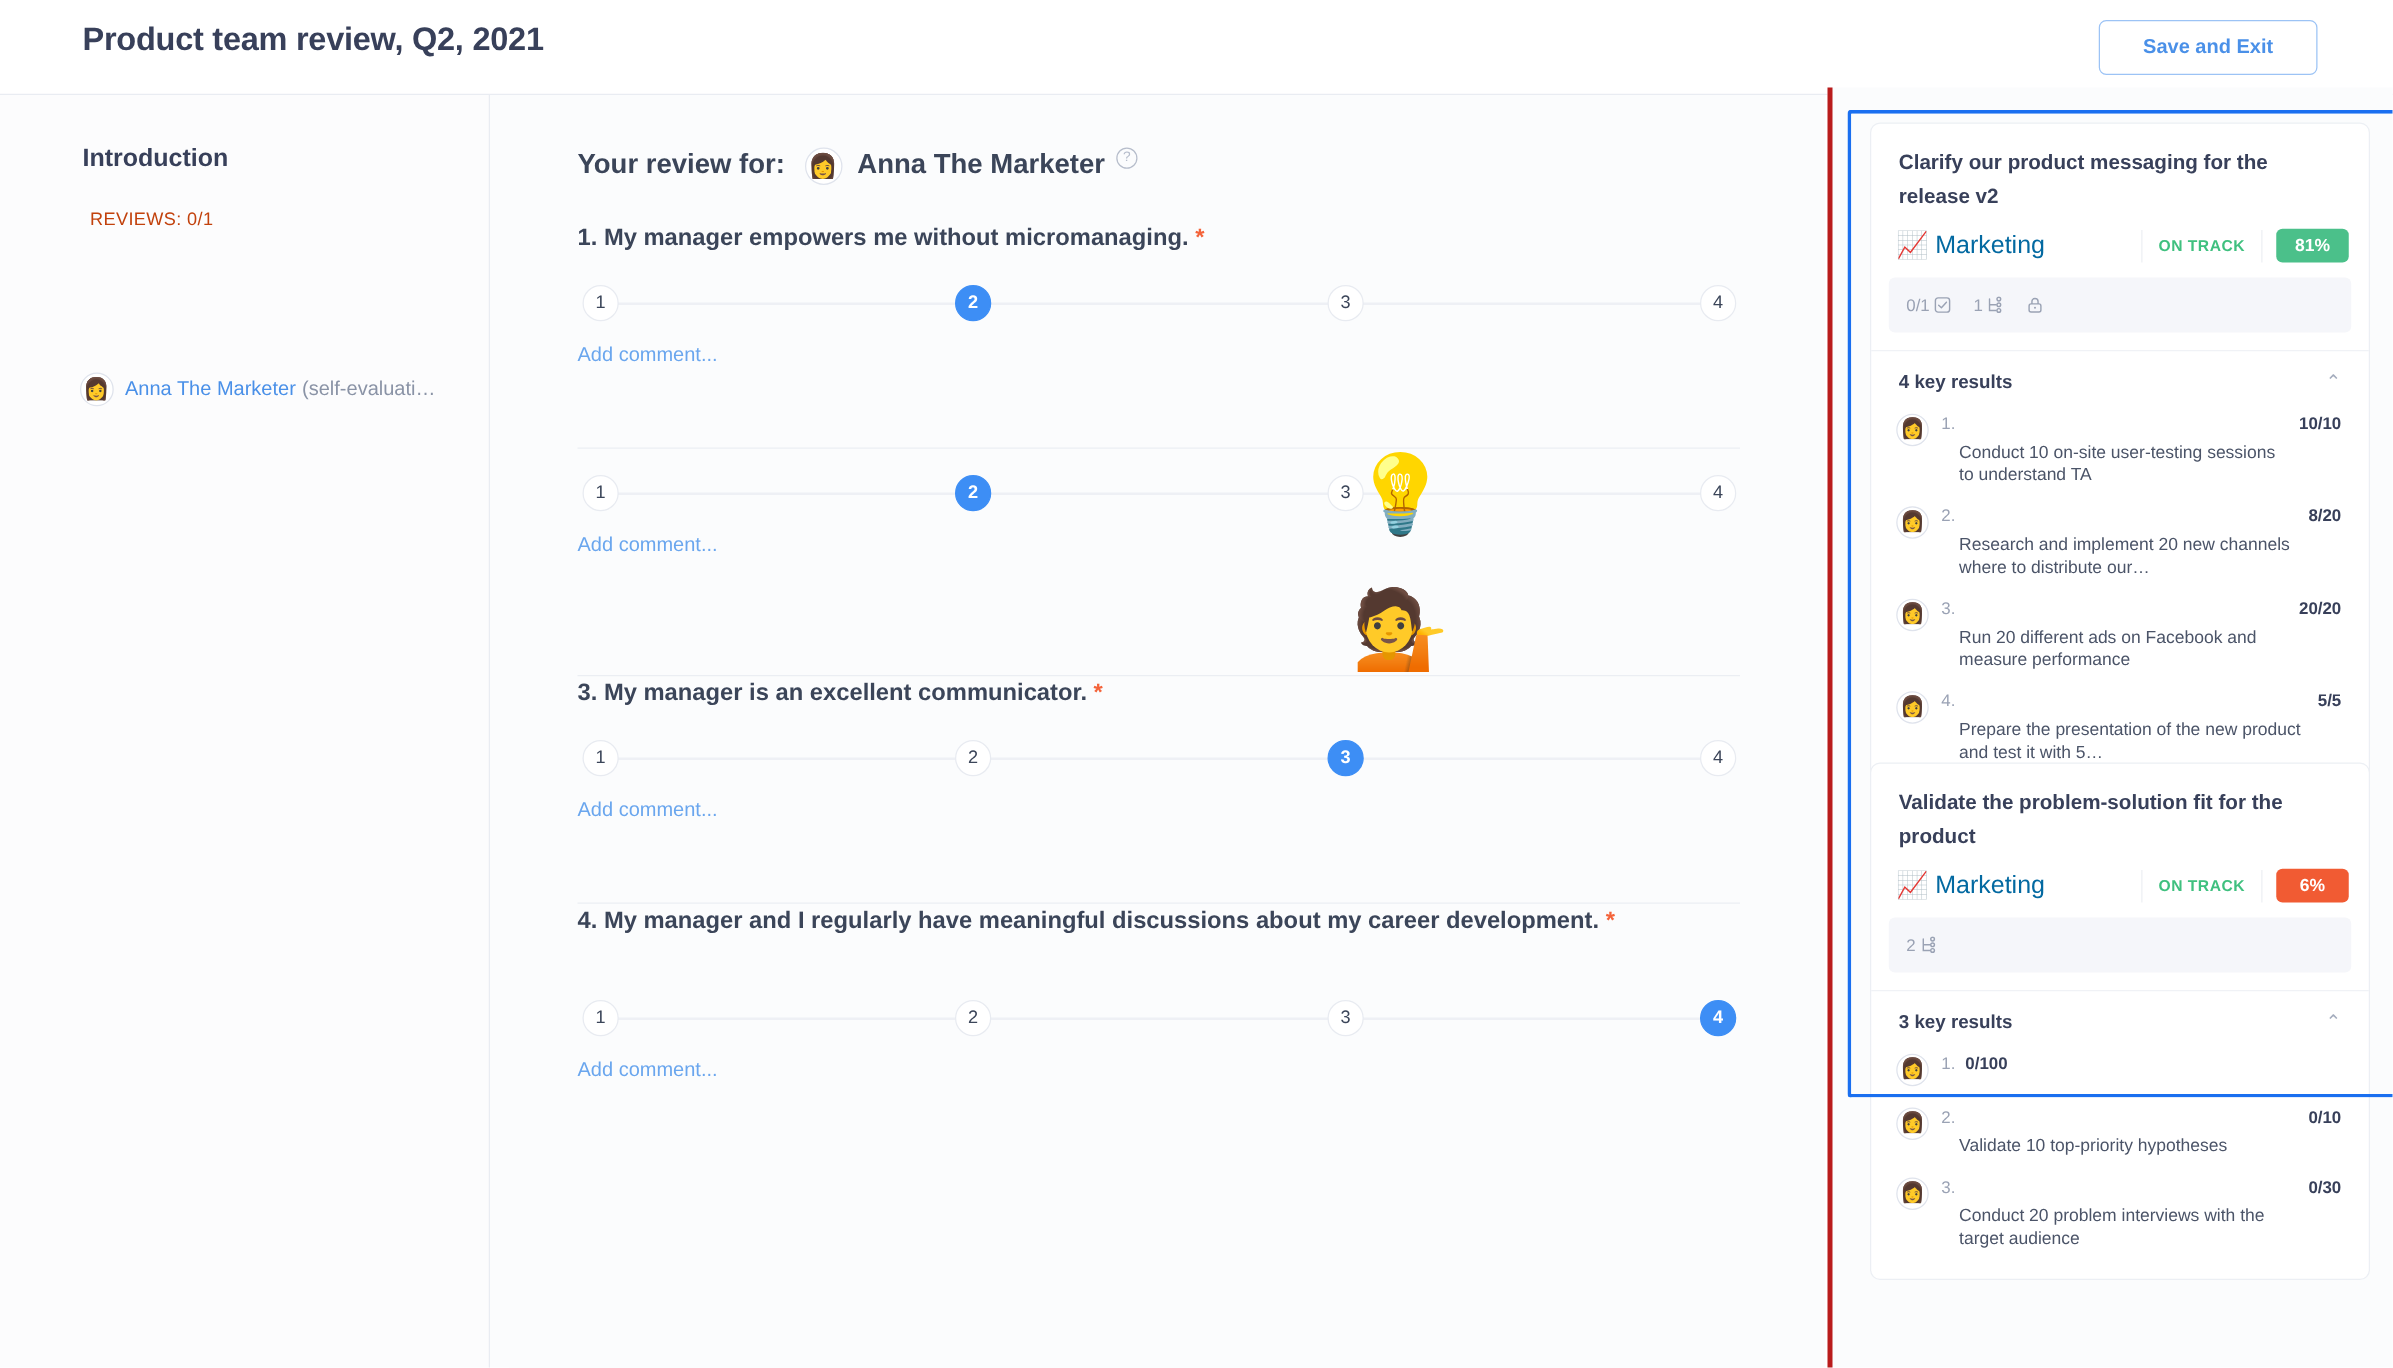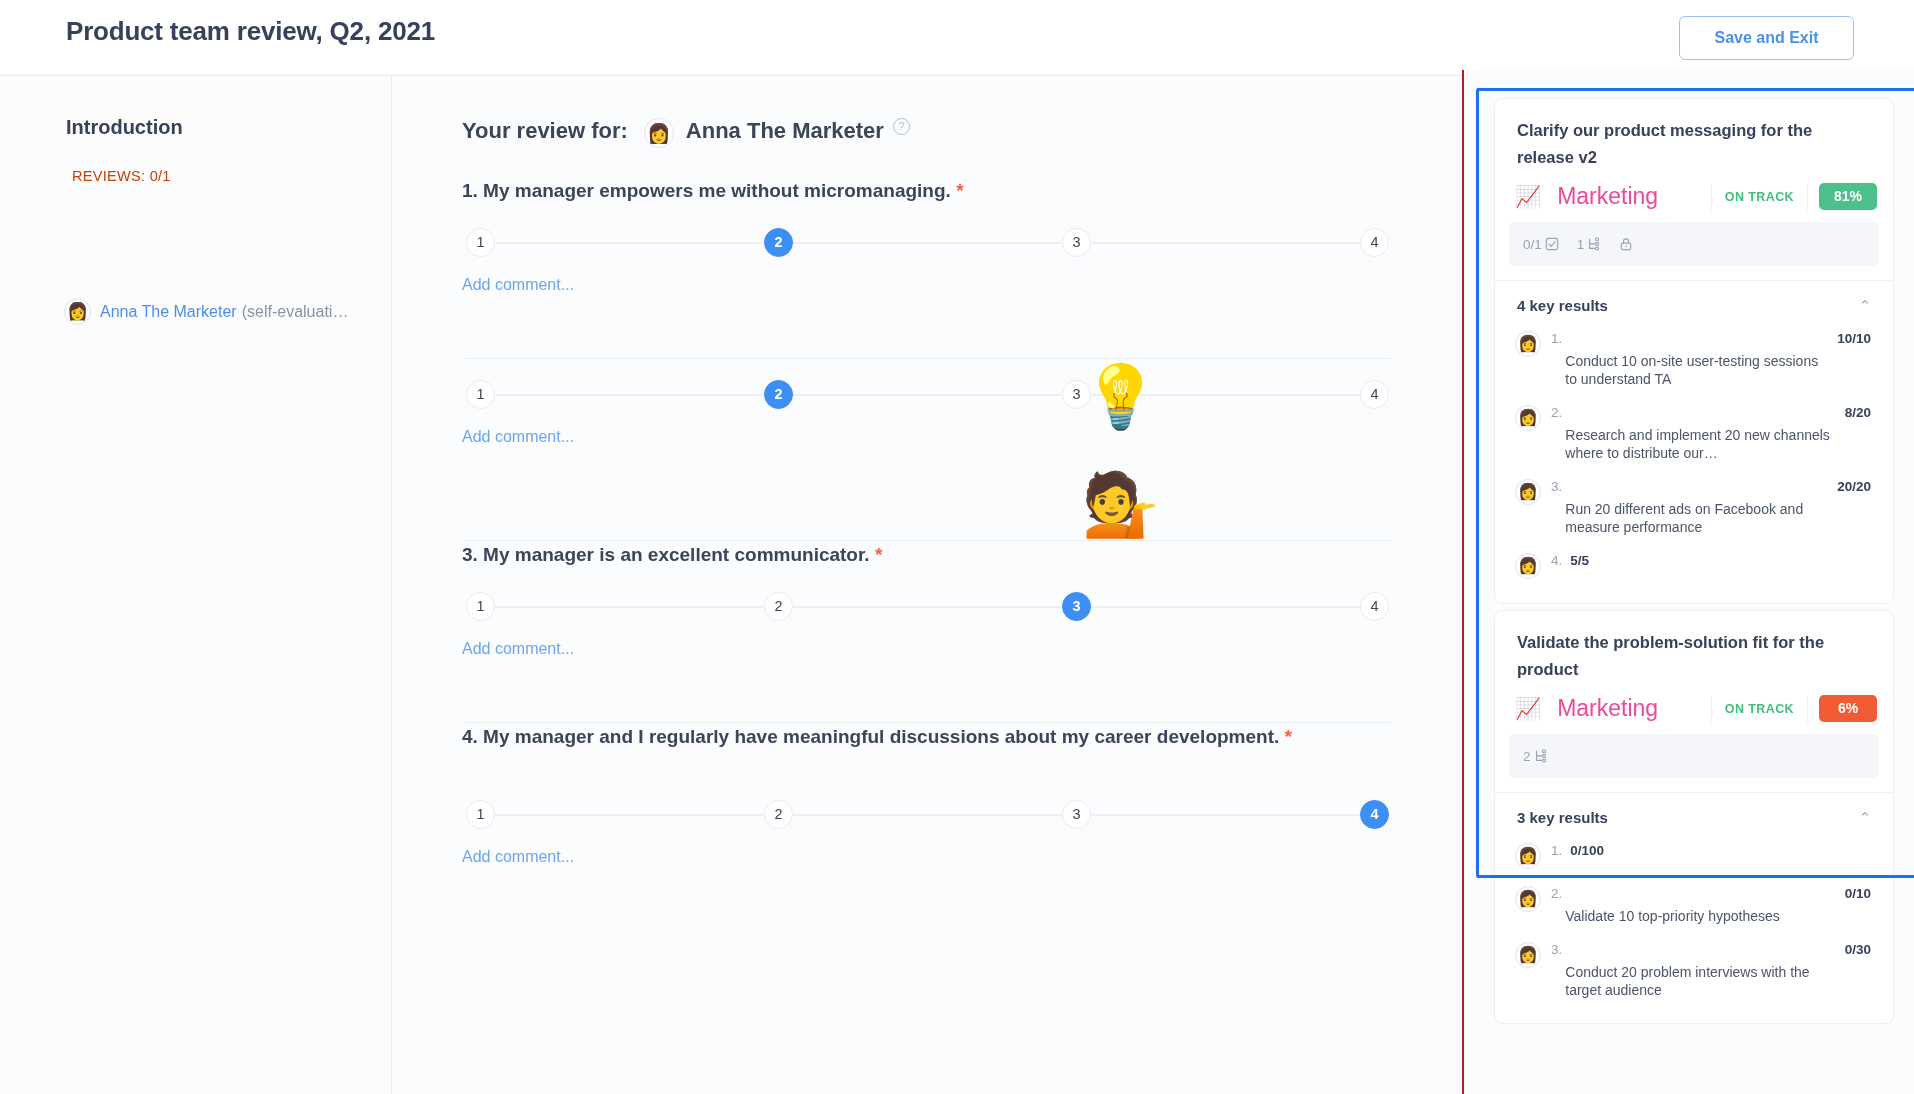--- a/index.html
+++ b/index.html
@@ -204,21 +204,21 @@
     user-select: none;
   }
 
   
   .rightpanel {
     position: absolute;
     top: 70px; left: 1462px;
     width: 452px;
     height: 1024px;
     background: #fbfcfd;
-    border-left: 2px solid #b91c1c;
+    border-left: 4px solid #b91c1c;
     overflow: hidden;
   }
   .focus-ring {
     position: absolute;
     top: 18px; left: 12px;
     width: 440px;
     height: 790px;
     border: 3px solid #1a6ff0;
     border-right: none;
     border-radius: 3px;
@@ -241,23 +241,23 @@
     color: #38405a;
     line-height: 27px;
   }
   .goal-meta-row {
     display: flex;
     align-items: center;
     padding: 12px 16px 0 20px;
   }
   .goal-emoji { font-size: 21px; line-height: 1; }
   .goal-team {
-    margin-left: 16px;
-    font-size: 23px;
-    color: #ec4899;
+    margin-left: 5px;
+    font-size: 20px;
+    color: #0369a1;
     flex: 1;
   }
   .vsep { width: 1px; height: 26px; background: #edeff4; }
   .goal-status {
     padding: 0 13px;
     font-size: 12.5px;
     font-weight: bold;
     color: #3fc07f;
     letter-spacing: 0.4px;
     white-space: nowrap;
@@ -483,20 +483,21 @@
           </div>
           <div class="kr-item">
             <span class="avatar">👩</span>
             <span class="kr-num">3.</span>
             <span class="kr-name">Run 20 different ads on Facebook and measure performance</span>
             <span class="kr-val">20/20</span>
           </div>
           <div class="kr-item">
             <span class="avatar">👩</span>
             <span class="kr-num">4.</span>
+            <span class="kr-name">Prepare the presentation of the new product and test it with 5…</span>
             <span class="kr-val">5/5</span>
           </div>
         </div>
       </div>
       <div class="goal-card" style="top: 540px;">
         <div class="goal-title">Validate the problem-solution fit for the product</div>
         <div class="goal-meta-row">
           <span class="goal-emoji">📈</span>
           <span class="goal-team">Marketing</span>
           <span class="vsep"></span>

